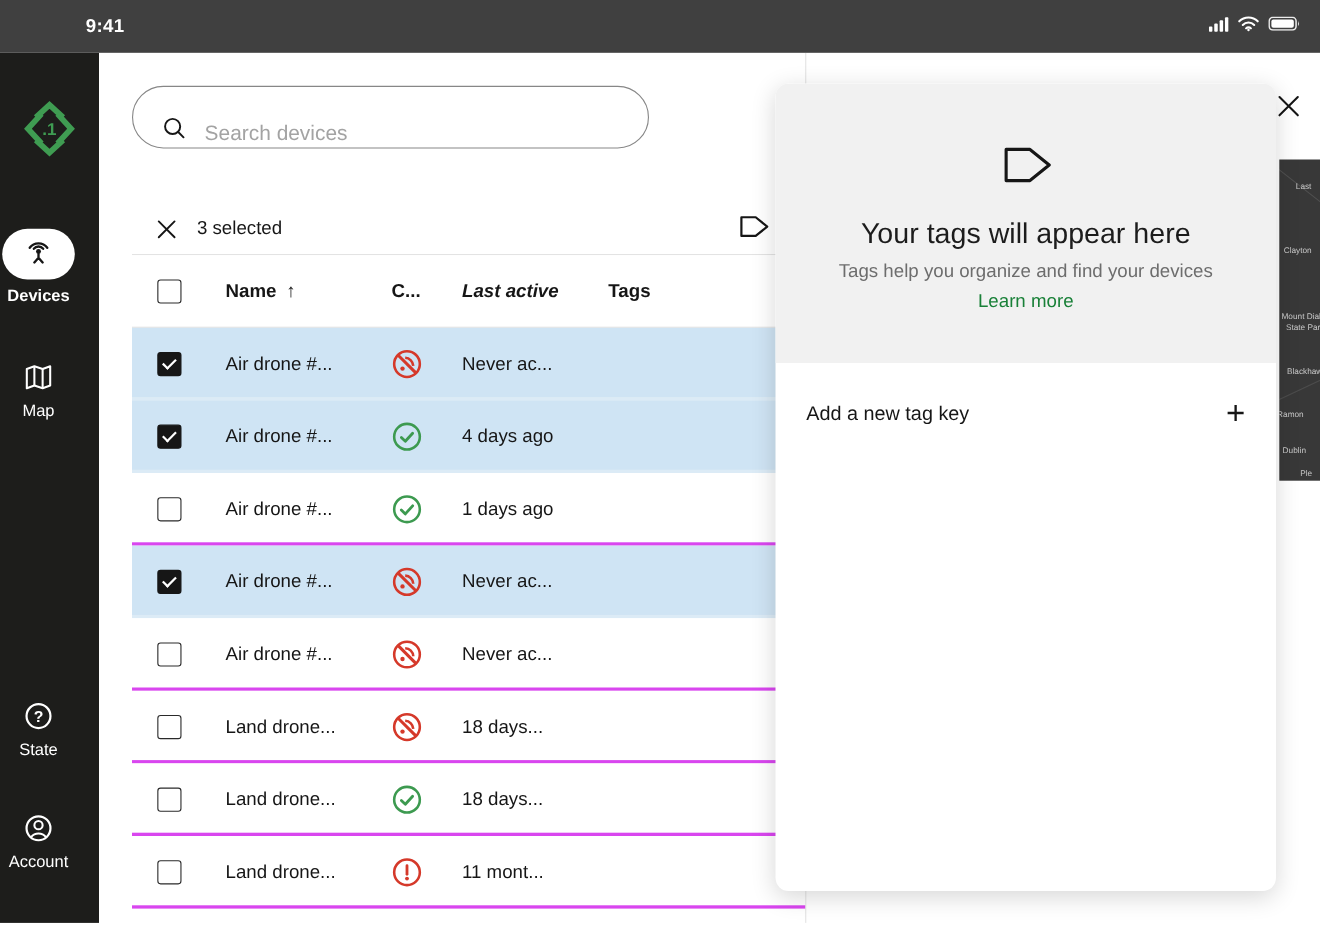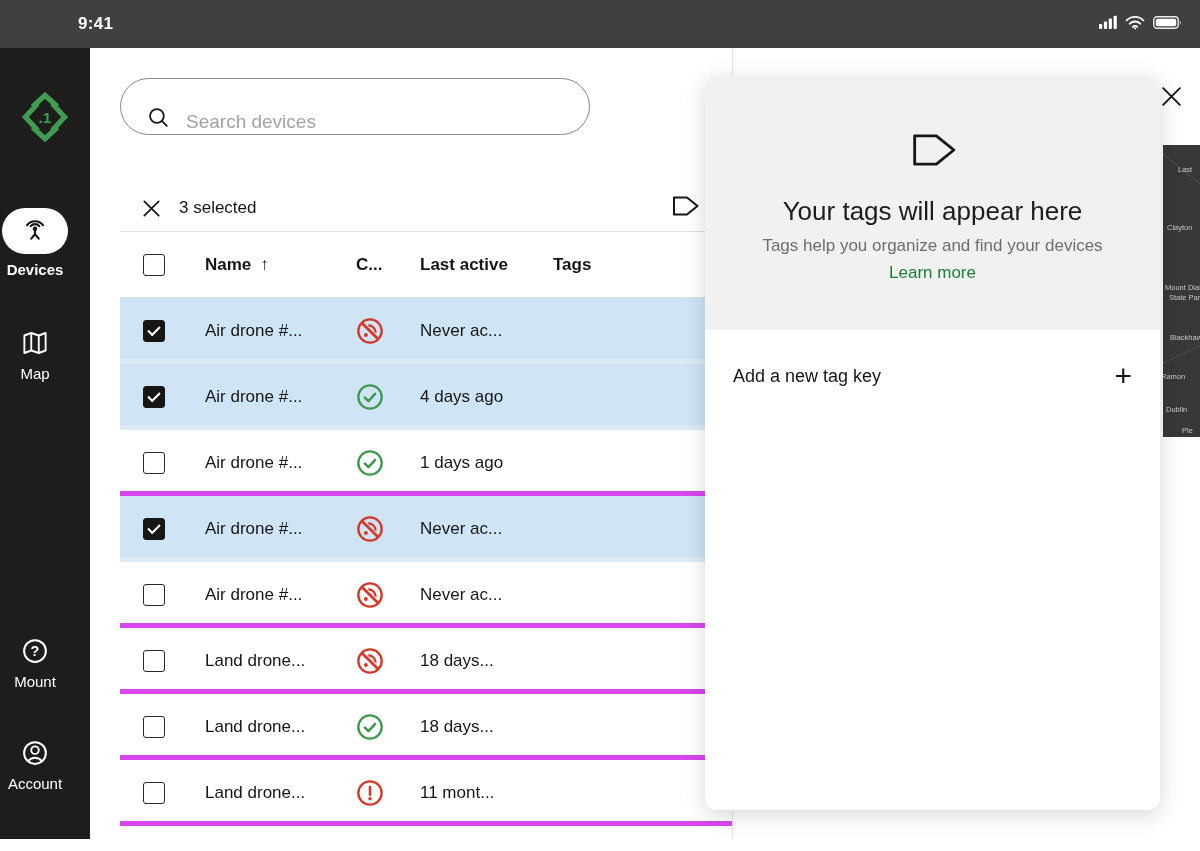--- a/index.html
+++ b/index.html
@@ -40,24 +40,24 @@
   .selcount{margin-left:16px;font-size:17px;}
   .selbar .tagbtn{position:absolute;left:550px;top:8px;display:flex;cursor:pointer;}
   .selbar-divider{position:absolute;left:120px;top:231px;width:612px;height:1px;background:#e0e0e0;z-index:2;}
 
   
   .thead{position:absolute;left:120px;top:232px;width:612px;height:66px;border-bottom:1px solid #e0e0e0;z-index:2;background:#fff;box-sizing:border-box;}
   .thead .cell{position:absolute;top:0;height:66px;line-height:66px;font-size:17px;font-weight:600;}
   .h-name{left:85px;}
   .h-sort{margin-left:9px;font-weight:400;font-size:17px;}
   .h-conn{left:236px;}
-  .h-last{left:300px;}
+  .h-last{left:300px;font-style:italic;}
   .h-tags{left:433px;}
   .tbody{position:absolute;left:120px;top:298px;width:612px;z-index:2;}
-  .row{position:relative;height:66px;border-bottom:5px solid #d946ef;background:#fff;box-sizing:border-box;cursor:pointer;}
+  .row{position:relative;height:66px;border-bottom:3px solid #d946ef;background:#fff;box-sizing:border-box;cursor:pointer;}
   .row.selected{background:#cfe4f4;border-bottom-color:#dcebf6;}
   .cellname{position:absolute;left:85px;top:0;height:66px;line-height:66px;font-size:17px;}
   .celllast{position:absolute;left:300px;top:0;height:66px;line-height:66px;font-size:17px;}
   .cellicon{position:absolute;left:236px;top:19px;width:28px;height:28px;}
   .checkbox{position:absolute;left:23px;top:22px;width:22px;height:22px;border-radius:3px;box-sizing:border-box;cursor:pointer;}
   .thead .checkbox{top:22px;}
   .checkbox.unchecked{border:1.7px solid #2a2a2a;background:#fff;}
   .checkbox.checked{background:#161616;border:1.7px solid #161616;}
   .checkbox.checked::after{content:"";position:absolute;left:4px;top:5px;width:10px;height:5px;
     border-left:2.2px solid #fff;border-bottom:2.2px solid #fff;transform:rotate(-45deg);}
@@ -152,21 +152,21 @@
       <div class="navlabel">Map</div>
     </div>
 
     <div class="navitem nav-help">
       <div class="navicon">
         <svg width="30" height="30" viewBox="0 0 24 24" fill="none">
           <circle cx="12" cy="12" r="8.7" stroke="#fff" stroke-width="1.6"></circle>
           <text x="12" y="16.2" text-anchor="middle" font-size="11.5" font-weight="bold" fill="#fff" font-family="Liberation Sans, sans-serif">?</text>
         </svg>
       </div>
-      <div class="navlabel">Mount</div>
+      <div class="navlabel">State</div>
     </div>
 
     <div class="navitem nav-account">
       <div class="navicon">
         <svg width="30" height="30" viewBox="0 0 24 24" fill="none" stroke="#fff" stroke-width="1.5">
           <circle cx="12" cy="12" r="8.7" stroke-width="1.6"></circle>
           <circle cx="12" cy="9.7" r="3"></circle>
           <path d="M6.6 18.4 A 6.9 6.9 0 0 1 17.4 18.4"></path>
         </svg>
       </div>

